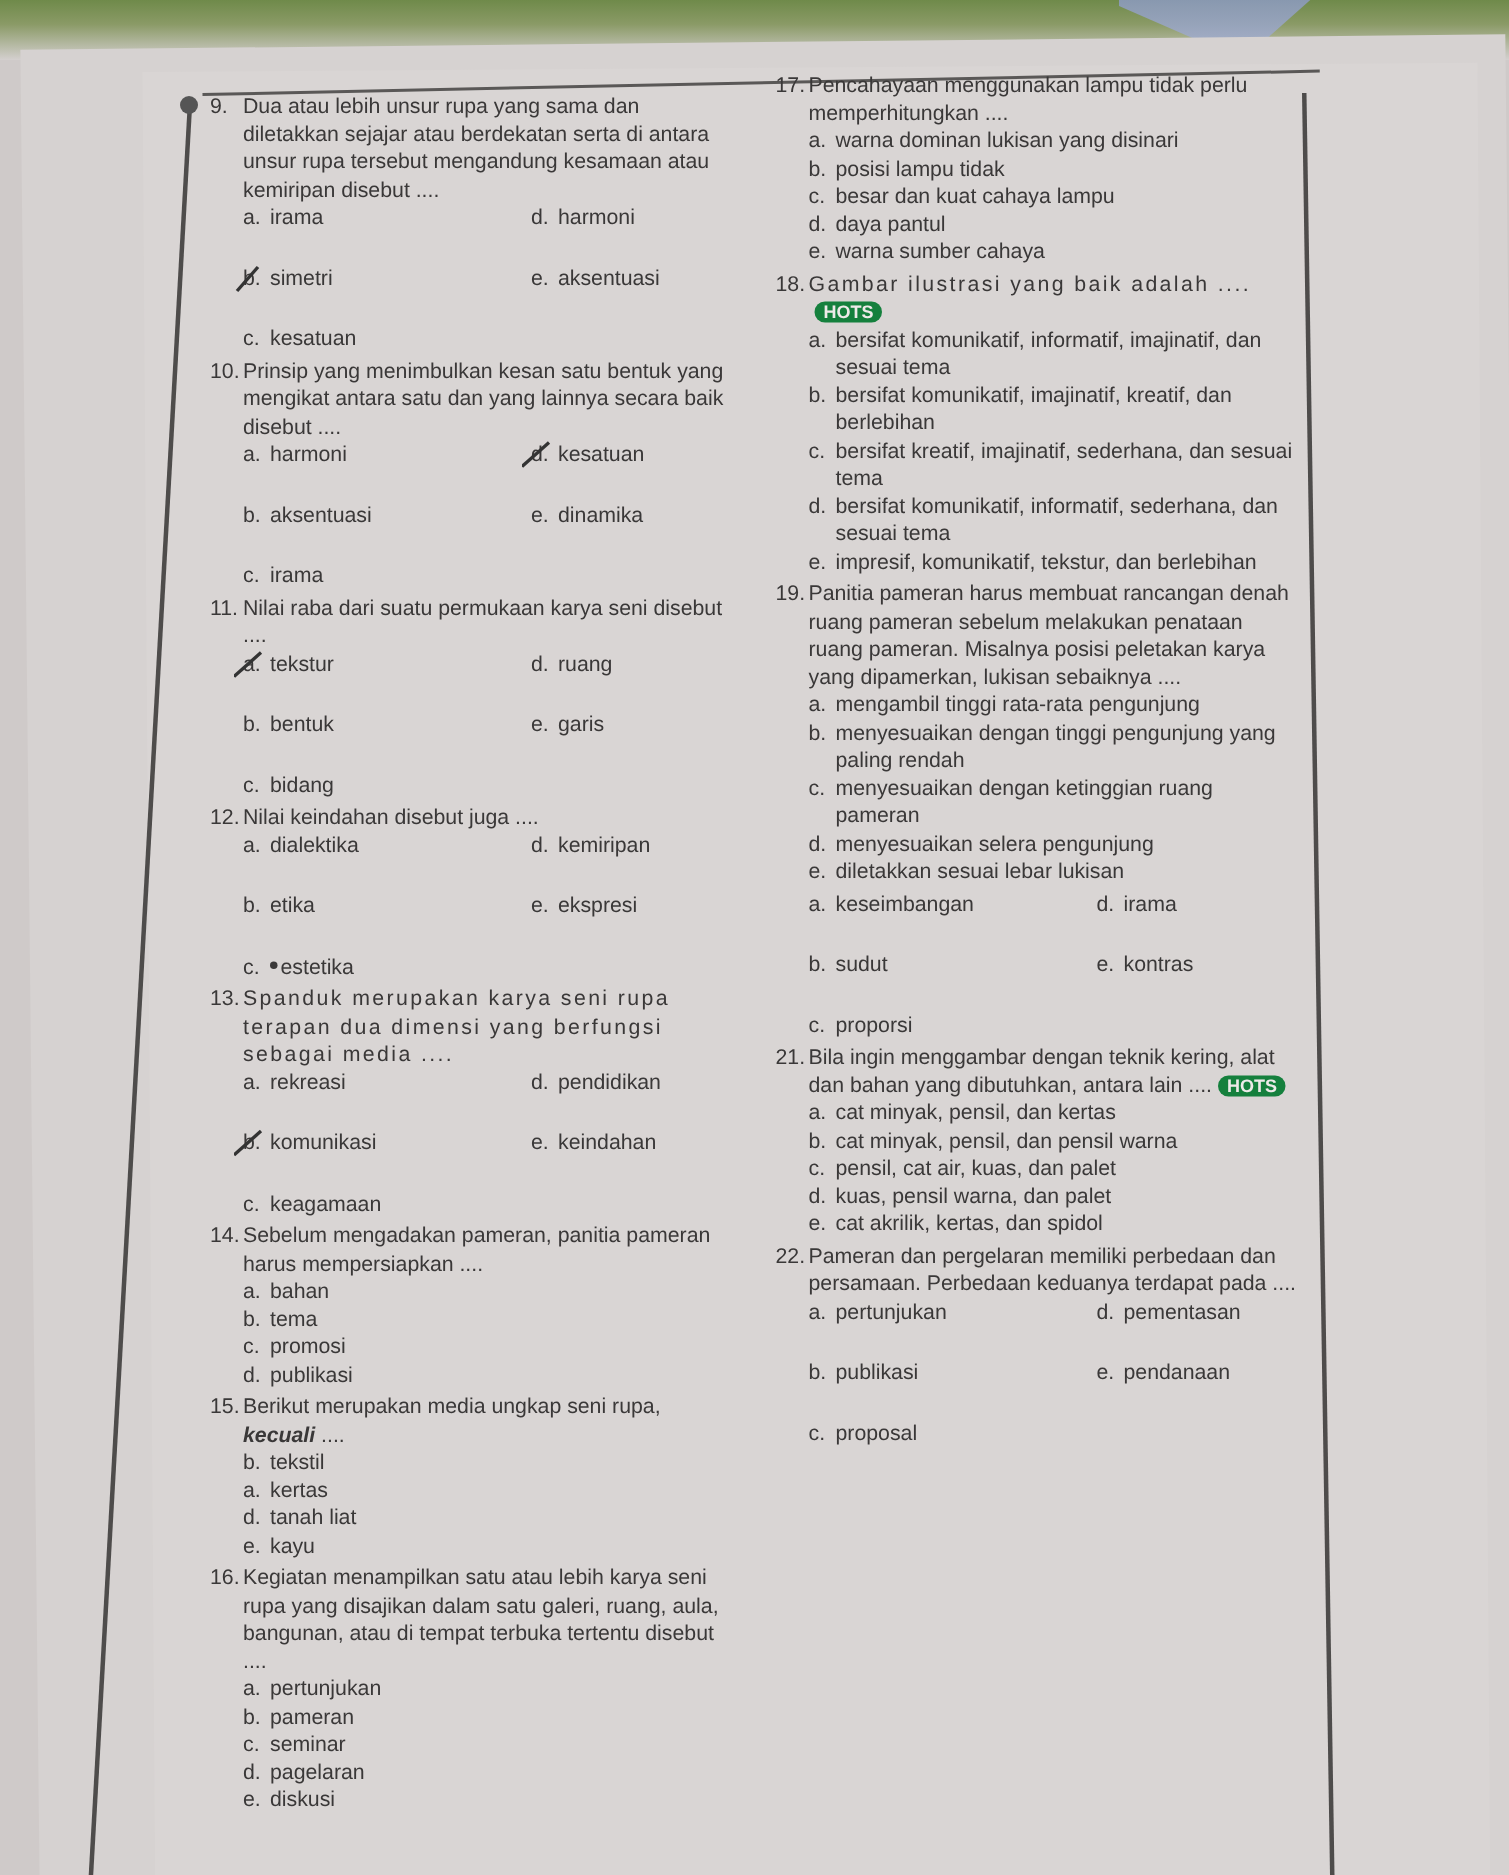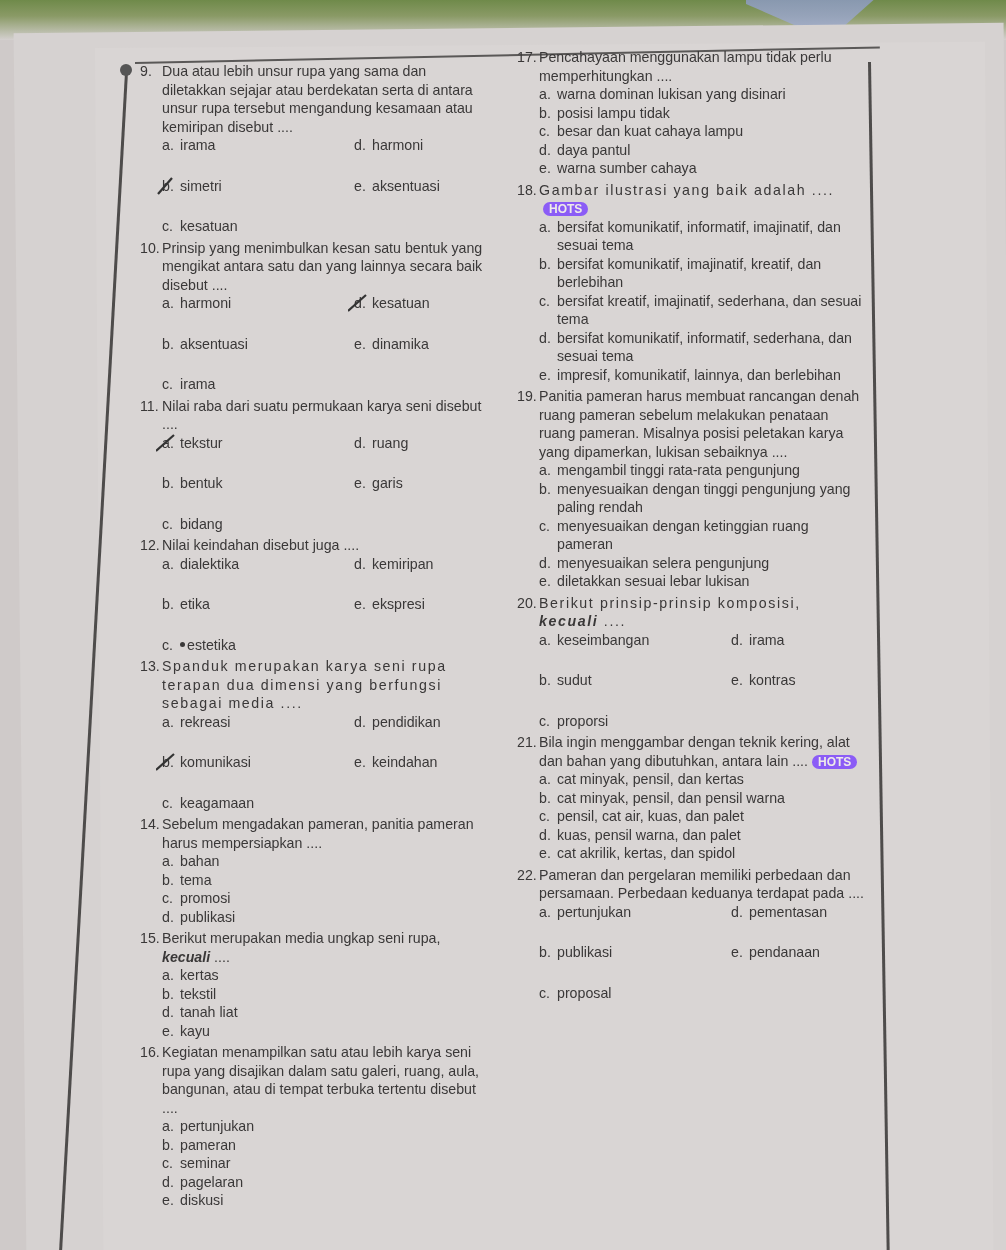--- a/index.html
+++ b/index.html
@@ -54,21 +54,21 @@
   .italic { }
   .opts { padding-left:22px; }
   .opts.grid { display:grid; grid-template-columns:170px 170px; grid-auto-flow:column; grid-template-rows:repeat(3,18.5px);gap:22px; }
   .opt { white-space:nowrap; position:relative; }
   .opt .lbl { display:inline-block; width:18px; }
   .wide .opt { white-space:normal; }
   .wide .opt { display:flex; }
   .wide .opt .lbl { flex:none; }
   .spaced { letter-spacing:1.6px; }
   .hots {
-    display:inline-block; background:#8b5cf6; color:#eeeae9;
+    display:inline-block; background:#15803d; color:#eeeae9;
     font-weight:bold; font-size:12px; line-height:14px;
     padding:0 6px; border-radius:8px; margin-left:4px; vertical-align:middle;
   }
   .check {
     position:absolute; left:-6px; top:0px; width:20px; height:18px;
     pointer-events:none;
   }
   .dot { display:inline-block; width:5px; height:5px; border-radius:50%; background:#3a3838; margin:0 2px 2px 0; vertical-align:middle; }
 </style>
 </head>
@@ -183,22 +183,22 @@
       <div class="opt"><span class="lbl">d.</span><span>publikasi</span></div>
     </div>
   </div>
 
   <div class="q">
     <div class="q-head">
       <span class="q-num">15.</span>
       <span class="q-text"><span>Berikut merupakan media ungkap seni rupa, </span><span class="em">kecuali</span><span> ....</span></span>
     </div>
     <div class="opts">
+      <div class="opt"><span class="lbl">b.</span><span>tekstil</span></div>
       <div class="opt"><span class="lbl">a.</span><span>kertas</span></div>
-      <div class="opt"><span class="lbl">b.</span><span>tekstil</span></div>
       <div class="opt"><span class="lbl">d.</span><span>tanah liat</span></div>
       <div class="opt"><span class="lbl">e.</span><span>kayu</span></div>
     </div>
   </div>
 
   <div class="q">
     <div class="q-head">
       <span class="q-num">16.</span>
       <span class="q-text italic">Kegiatan menampilkan satu atau lebih karya seni rupa yang disajikan dalam satu galeri, ruang, aula, bangunan, atau di tempat terbuka tertentu disebut ....</span>
     </div>
@@ -263,21 +263,21 @@
       <div class="opt">
           <span class="lbl">c.</span>
           <span>bersifat kreatif, imajinatif, sederhana, dan sesuai tema</span>
         </div>
       <div class="opt">
           <span class="lbl">d.</span>
           <span>bersifat komunikatif, informatif, sederhana, dan sesuai tema</span>
         </div>
       <div class="opt">
           <span class="lbl">e.</span>
-          <span>impresif, komunikatif, lainnya, dan berlebihan</span>
+          <span>impresif, komunikatif, tekstur, dan berlebihan</span>
         </div>
     </div>
   </div>
 
   <div class="q">
     <div class="q-head">
       <span class="q-num">19.</span>
       <span class="q-text">Panitia pameran harus membuat rancangan denah ruang pameran sebelum melakukan penataan ruang pameran. Misalnya posisi peletakan karya yang dipamerkan, lukisan sebaiknya ....</span>
     </div>
     <div class="opts wide">
@@ -298,24 +298,20 @@
           <span>menyesuaikan selera pengunjung</span>
         </div>
       <div class="opt">
           <span class="lbl">e.</span>
           <span>diletakkan sesuai lebar lukisan</span>
         </div>
     </div>
   </div>
 
   <div class="q">
-    <div class="q-head">
-      <span class="q-num">20.</span>
-      <span class="q-text spaced"><span>Berikut prinsip-prinsip komposisi, </span><br><span class="em">kecuali</span><span> ....</span></span>
-    </div>
     <div class="opts grid">
       <div class="opt"><span class="lbl">a.</span><span>keseimbangan</span></div>
       <div class="opt"><span class="lbl">b.</span><span>sudut</span></div>
       <div class="opt"><span class="lbl">c.</span><span>proporsi</span></div>
       <div class="opt"><span class="lbl">d.</span><span>irama</span></div>
       <div class="opt"><span class="lbl">e.</span><span>kontras</span></div>
     </div>
   </div>
 
   <div class="q">

